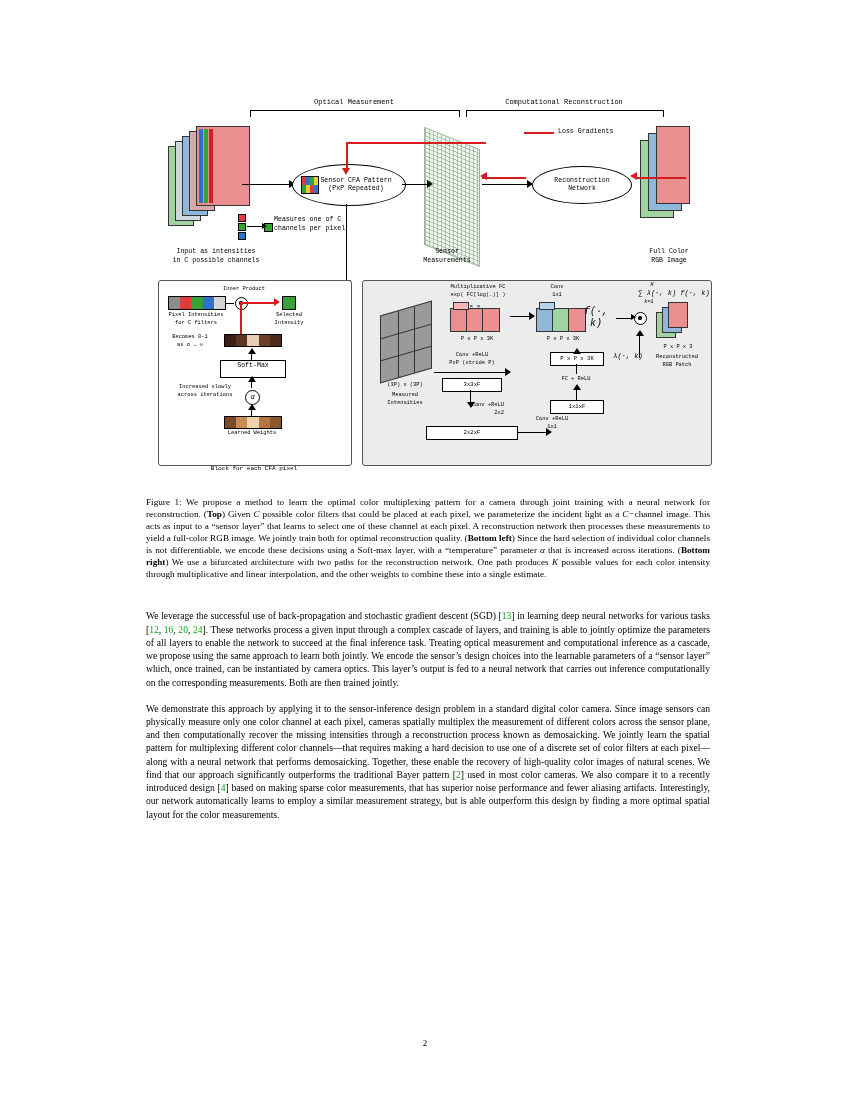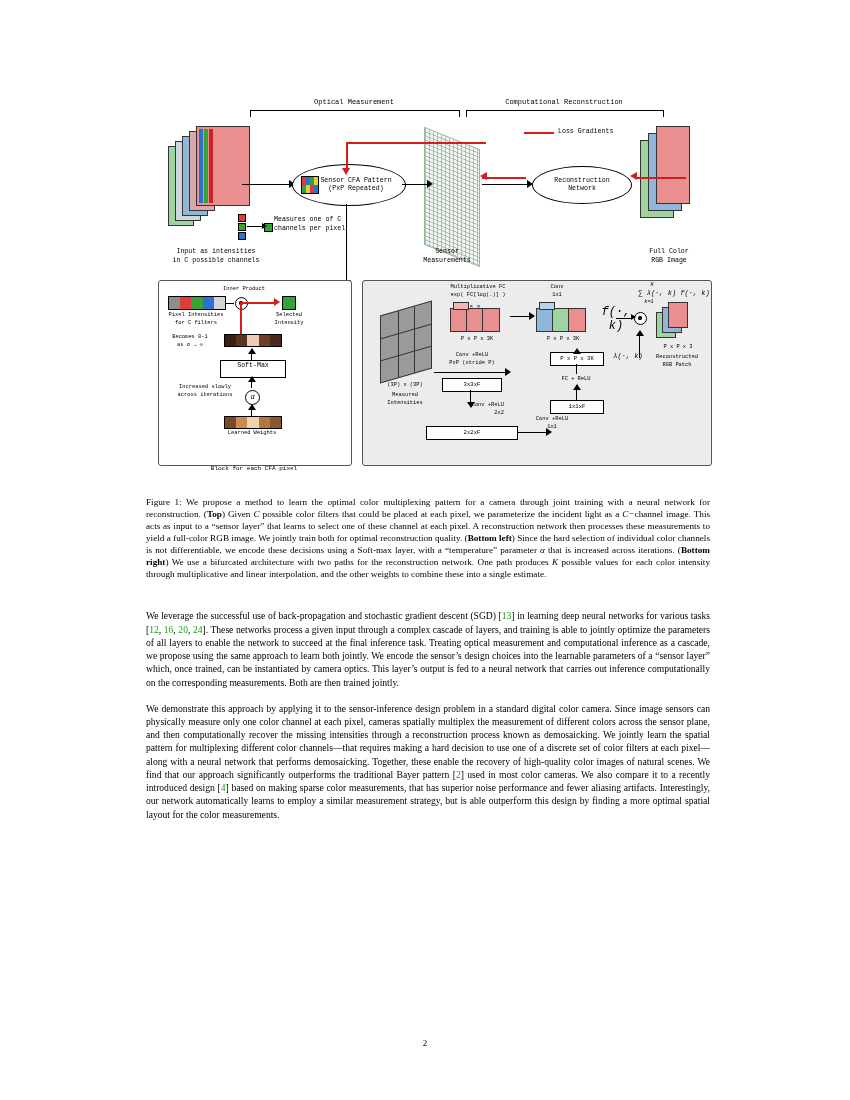--- a/index.html
+++ b/index.html
@@ -384,21 +384,21 @@
       <div class="tiny5" style="left:386px; top:206px; width:50px;">1x1</div>
 
       <div class="stack" style="left:390px; top:214px; width:56px; height:34px;">
         <div class="slab" style="left:0px;  top:8px; width:18px; height:24px; background:#8fb7d9;"></div>
         <div class="slab" style="left:16px; top:8px; width:18px; height:24px; background:#9fd3a0;"></div>
         <div class="slab" style="left:32px; top:8px; width:18px; height:24px; background:#e98f8f;"></div>
         <div class="slab" style="left:3px;  top:2px; width:16px; height:8px; background:#b8d3ea;"></div>
       </div>
       <div class="tiny5" style="left:384px; top:250px; width:66px;">P x P x 3K</div>
 
-      <div class="tiny5" style="left:450px; top:220px; width:40px; font-size:12px; font-style:italic;">f(·, k)</div>
+      <div class="tiny5" style="left:430px; top:220px; width:40px; font-size:10px; font-style:italic;">f(·, k)</div>
 
       <div class="arrow-line" style="left:448px; top:230px; width:0px;"></div>
 
       <div class="dotprod" style="left:488px; top:226px;"></div>
       <div class="arrow-line" style="left:470px; top:231.5px; width:16px;"></div>
       <div class="arrow-head" style="left:485px; top:228px; border-left:5px solid #000; border-top:3.5px solid transparent; border-bottom:3.5px solid transparent;"></div>
 
       <div class="tiny5" style="left:496px; top:196px; width:20px; font-size:5.4px; font-style:italic;">K</div>
       <div class="tiny5" style="left:492px; top:203px; width:72px; font-size:7px; font-style:italic;">∑ λ(·, k) f(·, k)</div>
       <div class="tiny5" style="left:493px; top:214px; width:20px; font-size:5.2px; font-style:italic;">k=1</div>

